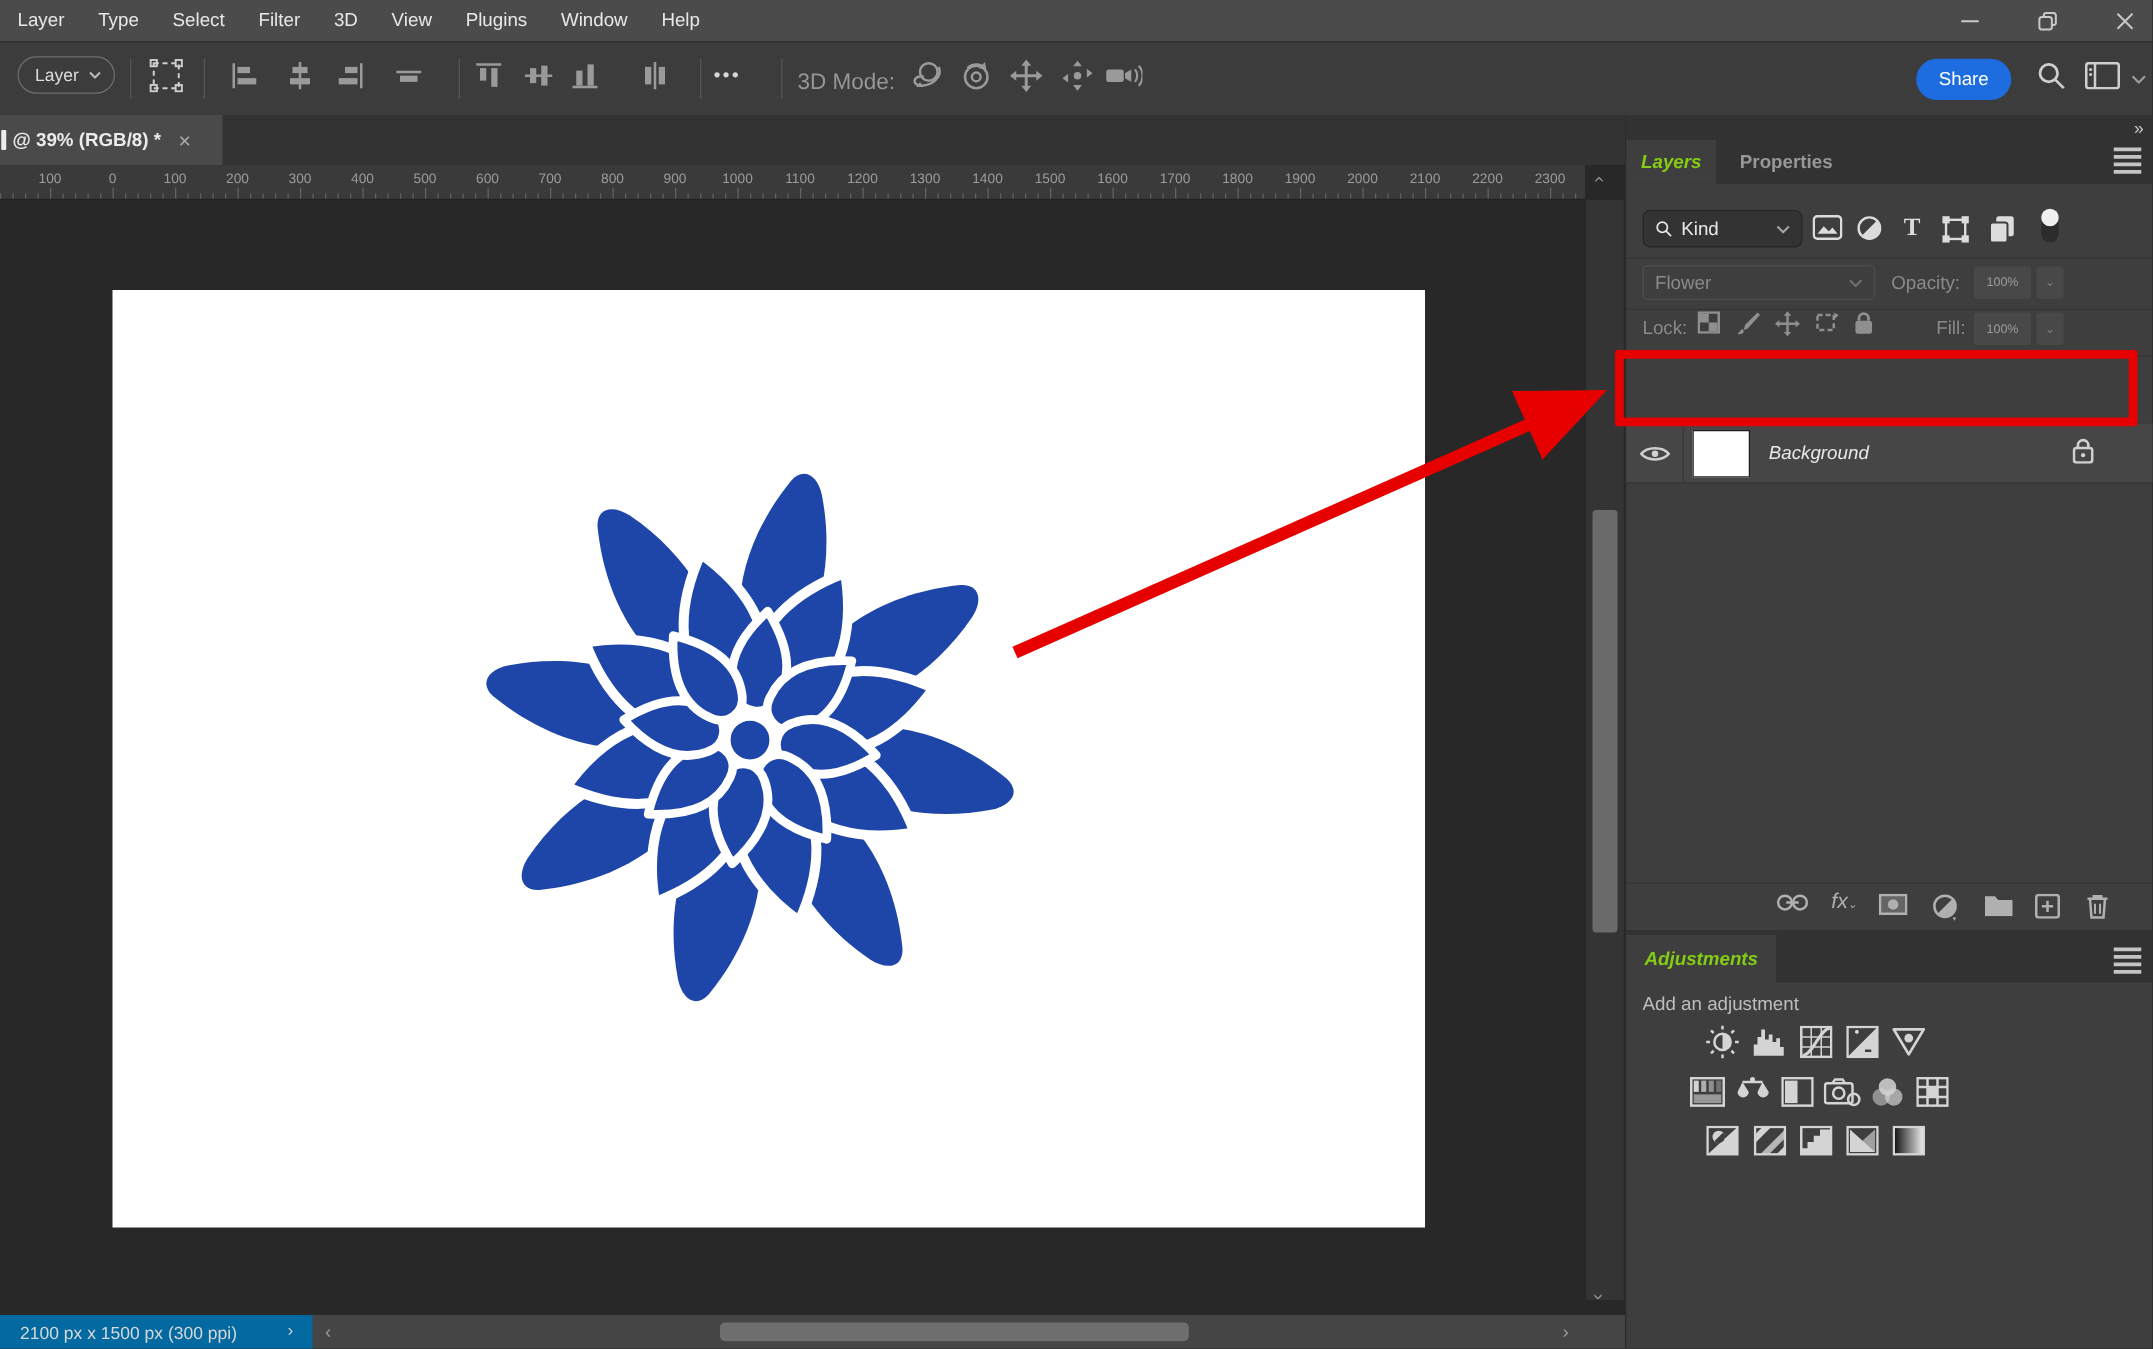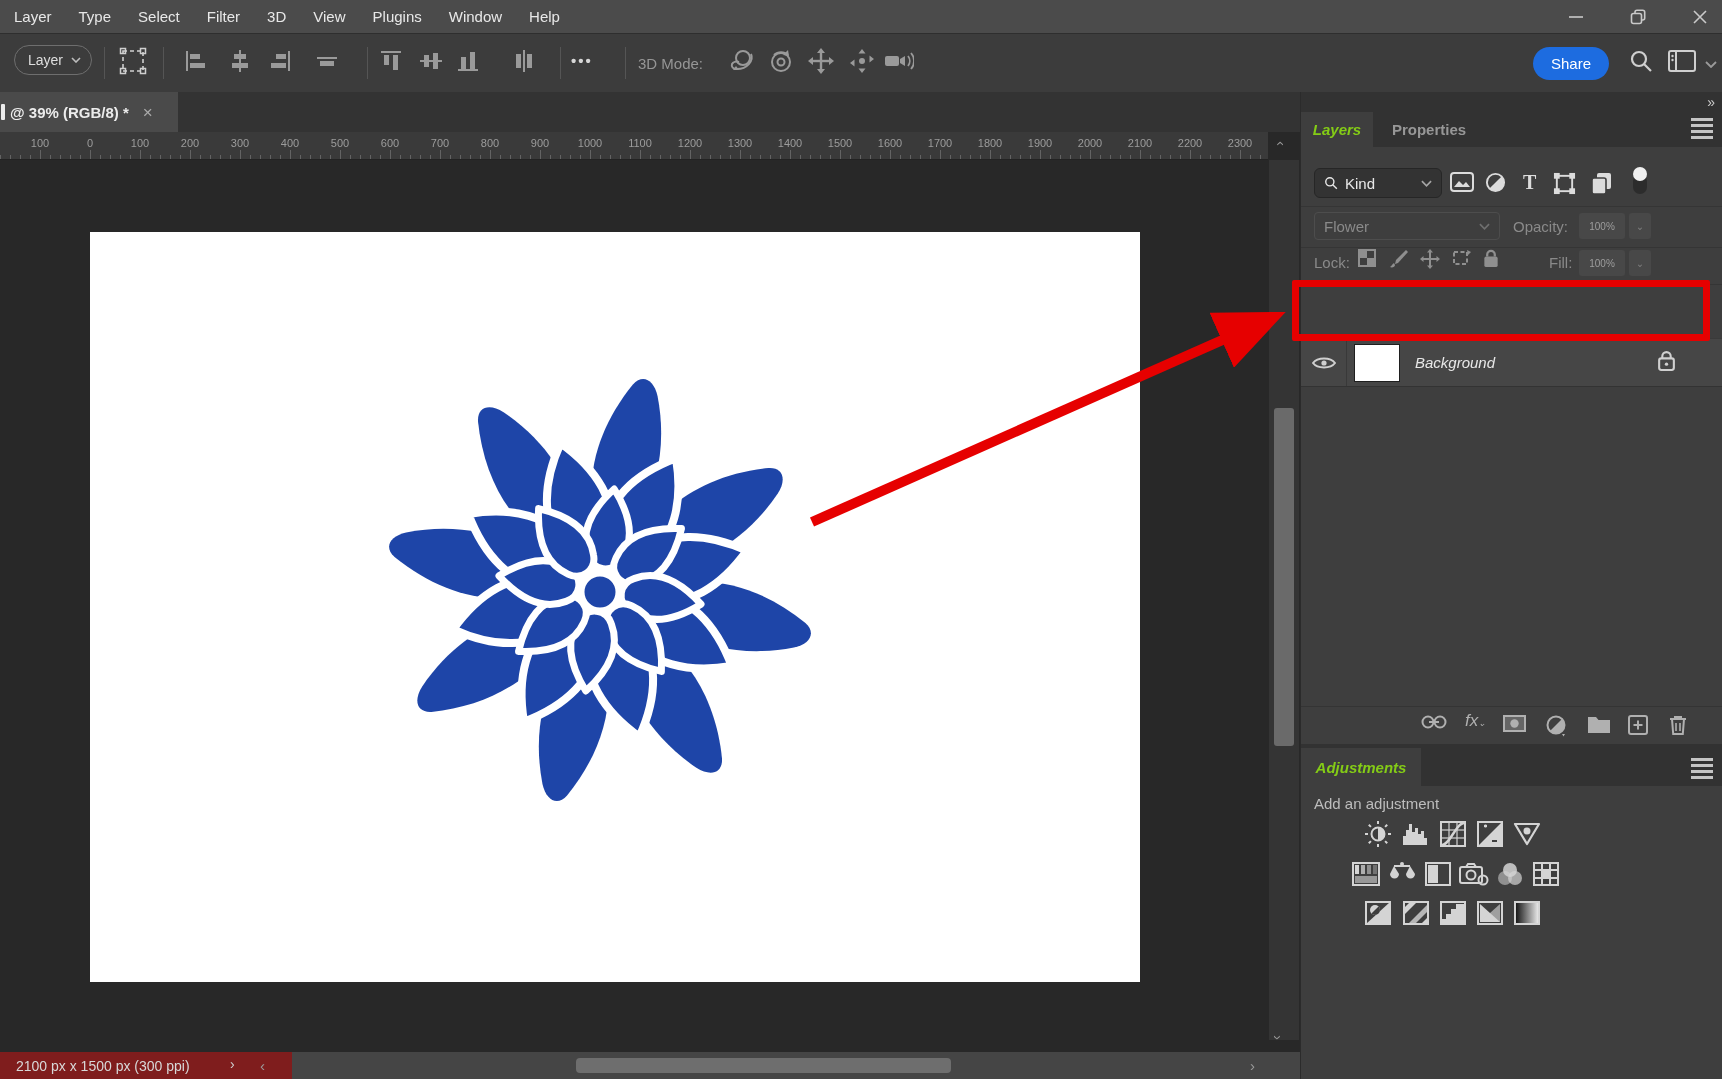--- a/index.html
+++ b/index.html
@@ -14,21 +14,21 @@
   .win-controls { position:absolute; right:14px; top:0; height:33px; display:flex; align-items:center; gap:46px; color:#c9c9c9; }
   .win-controls svg { display:block; }
 
   
   .toolbar { left:0; top:33px; width:1722px; height:59px; background:#3c3c3c; border-top:1px solid #2e2e2e; }
   .tb-divider { position:absolute; top:13px; width:1px; height:32px; background:#555; }
   .layer-select { position:absolute; left:14px; top:11px; width:78px; height:30px; border:1px solid #6e6e6e; border-radius:15px; display:flex; align-items:center; justify-content:space-between; padding:0 10px 0 13px; color:#dedede; font-size:14px; }
   .tb-icon { position:absolute; top:50%; transform:translateY(-50%); color:#9a9a9a; }
   .tb-icon.bright { color:#cfcfcf; }
   .more-dots { position:absolute; left:571px; top:18px; color:#d6d6d6; font-size:15px; letter-spacing:2px; font-weight:bold; }
-  .mode-label { position:absolute; left:638px; top:21px; color:#969696; font-size:15px; }
+  .mode-label { position:absolute; left:638px; top:21px; color:#969696; font-size:18px; }
   .share-btn { position:absolute; left:1533px; top:13px; width:76px; height:33px; border-radius:17px; background:#1d6ce0; color:#fff; font-size:15px; display:flex; align-items:center; justify-content:center; cursor:pointer; }
 
   
   .tabbar { left:0; top:92px; width:1300px; height:40px; background:#333333; }
   .doc-tab { position:absolute; left:0; top:0; width:178px; height:40px; background:#4a4a4a; display:flex; align-items:center; }
   .doc-tab .title { font-weight:bold; font-size:15px; color:#ececec; margin-left:10px; white-space:nowrap; }
   .doc-tab .sliver { position:absolute; left:1px; top:12px; width:4px; height:16px; background:#ececec; border-radius:1px; }
   .doc-tab .close { margin-left:14px; color:#ababab; font-size:17px; line-height:1; }
 
   
@@ -38,21 +38,21 @@
 
   
   .canvas { left:0; top:160px; width:1300px; height:892px; background:#282828; }
   .page { position:absolute; left:90px; top:72px; width:1050px; height:750px; background:#ffffff; }
   .vtrack { position:absolute; left:1269px; top:160px; width:30px; height:880px; background:#343434; }
   .vthumb { position:absolute; left:1274px; top:408px; width:20px; height:338px; background:#6a6a6a; border-radius:3px; }
   .scroll-chev { position:absolute; color:#9a9a9a; font-size:15px; line-height:1; }
 
   
   .statusbar { left:0; top:1052px; width:1300px; height:27px; background:#454545; }
-  .status-pill { position:absolute; left:0; top:0; width:292px; height:27px; background:#7f1d1d; display:flex; align-items:center; }
+  .status-pill { position:absolute; left:0; top:0; width:250px; height:27px; background:#0369a1; display:flex; align-items:center; }
   .status-text { font-size:14px; color:#d8d8d8; margin-left:16px; white-space:nowrap; }
   .status-chev { position:absolute; left:230px; top:4px; color:#cfcfcf; font-size:14px; }
   .hthumb { position:absolute; left:576px; top:6px; width:375px; height:15px; background:#6e6e6e; border-radius:4px; }
 
   
   .panel { left:1300px; top:92px; width:422px; height:987px; background:#3e3e3e; border-left:1px solid #2b2b2b; }
   .panel-head { position:absolute; left:0; top:0; width:422px; height:55px; background:#323232; }
   .expand-ic { position:absolute; right:10px; top:2px; color:#cccccc; font-size:14px; letter-spacing:-2px; }
   .ptab { position:absolute; top:20px; height:35px; display:flex; align-items:center; justify-content:center; font-weight:bold; font-size:15px; }
   .ptab.active { background:#3e3e3e; color:#84cc16;font-style:italic; }

